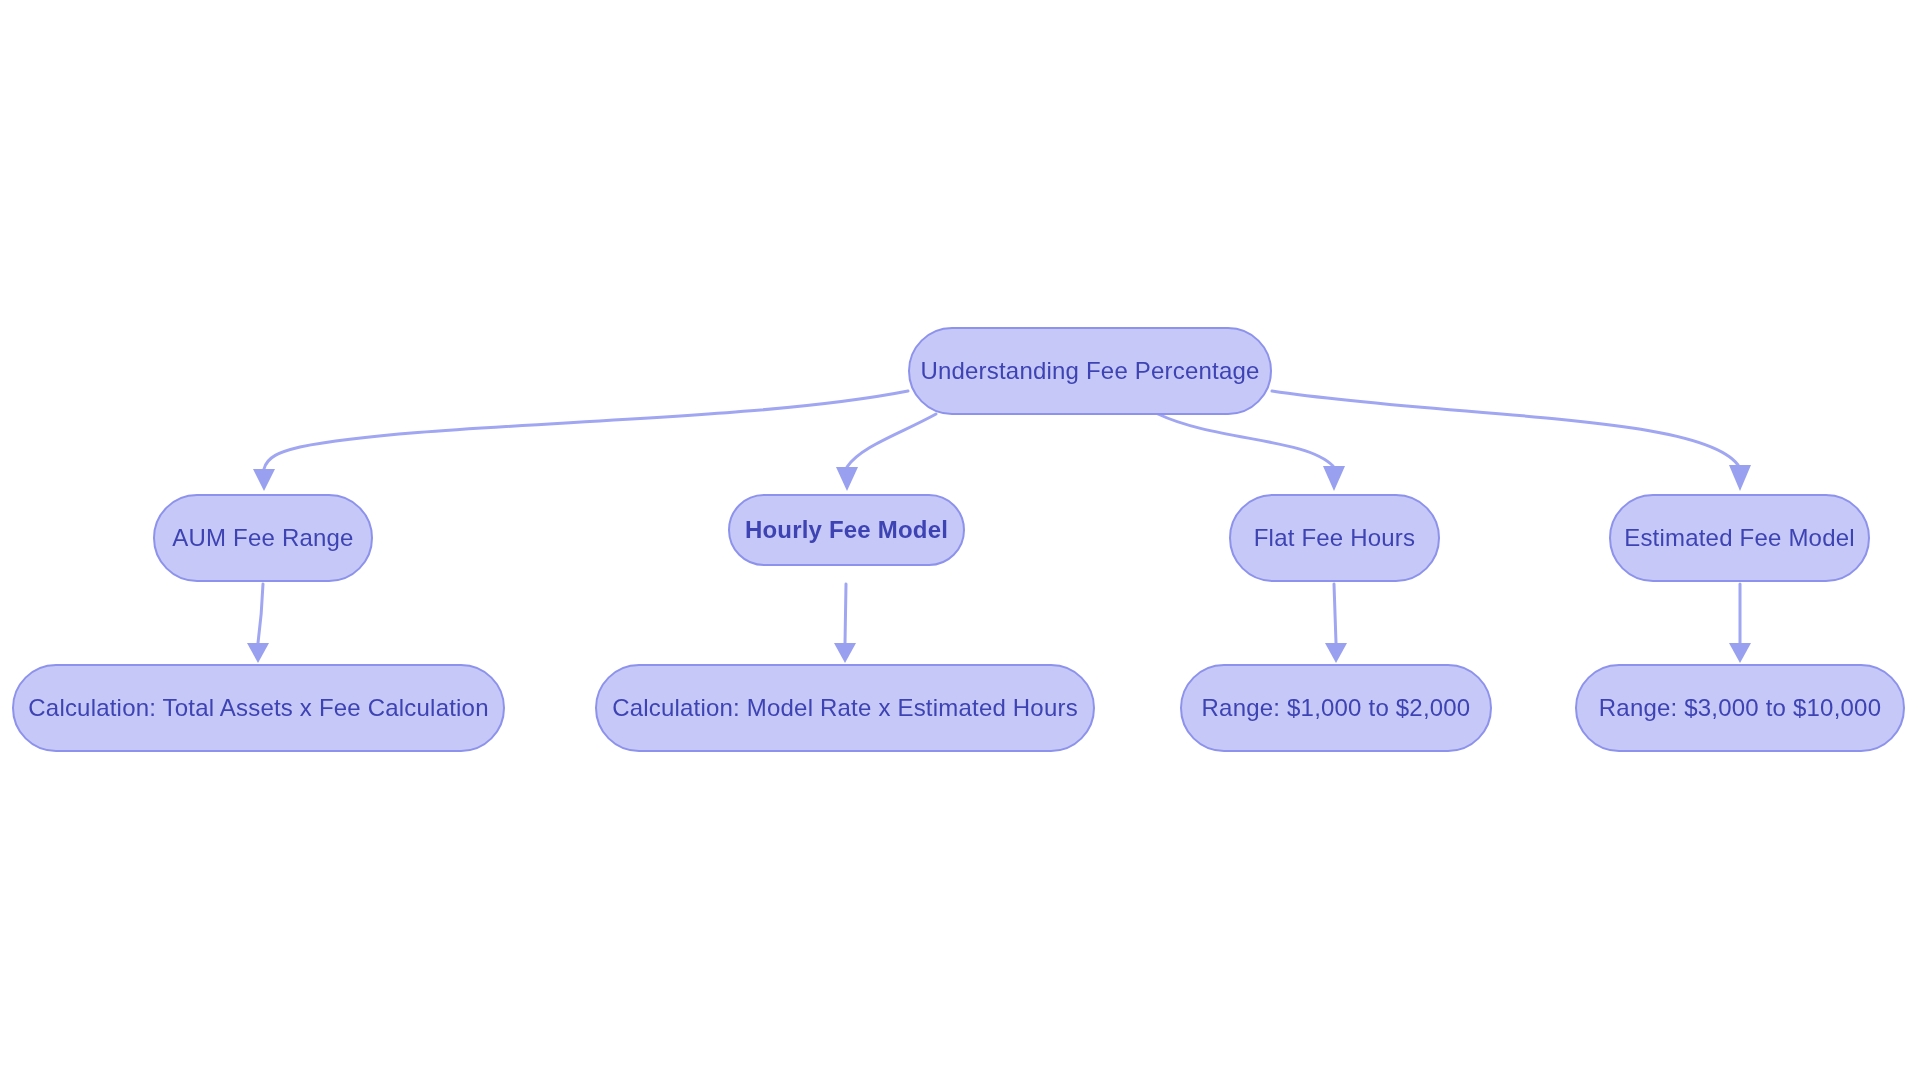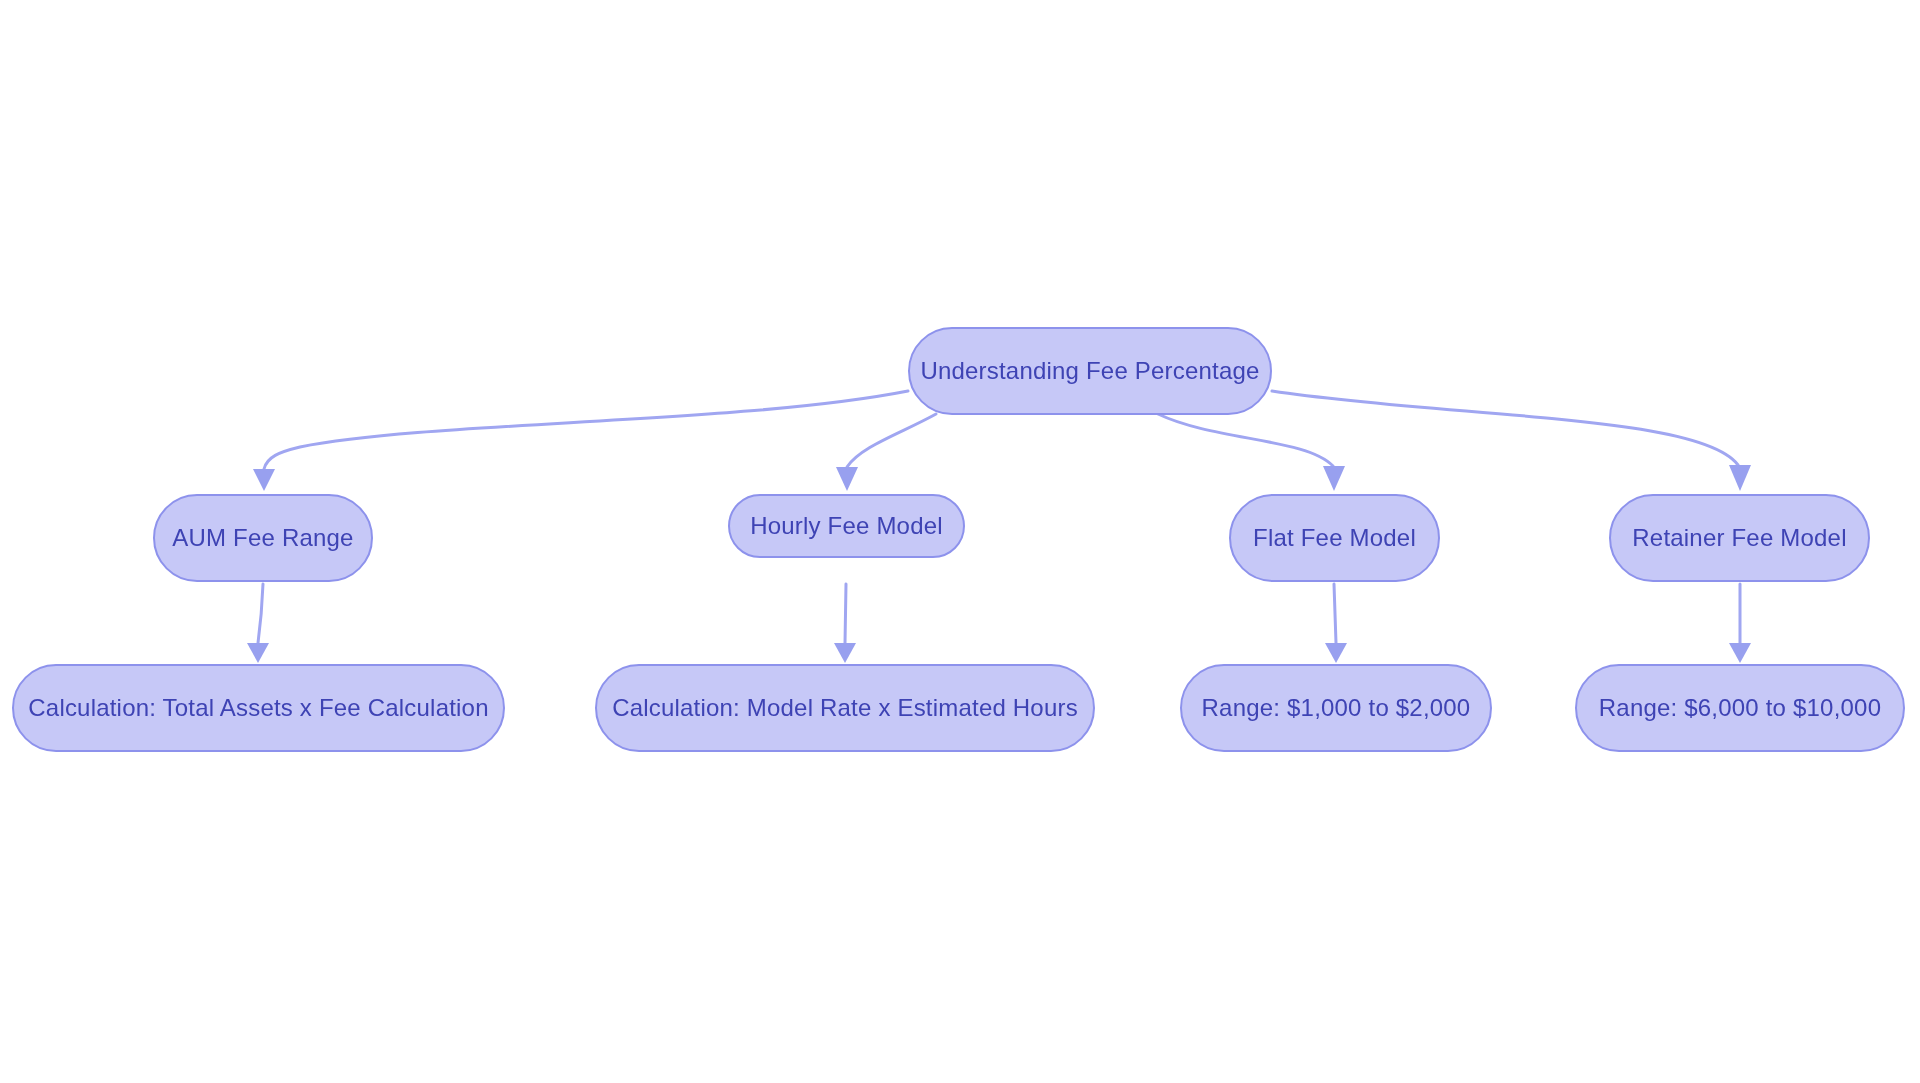--- a/index.html
+++ b/index.html
@@ -86,41 +86,41 @@
   </svg>
 
   <div class="node" style="left:908px; top:327px; width:364px; height:88px;">
     <span>Understanding Fee Percentage</span>
   </div>
 
   <div class="node" style="left:153px; top:494px; width:220px; height:88px;">
     <span>AUM Fee Range</span>
   </div>
 
-  <div class="node" style="left:728px; top:494px; width:237px; height:64px;">
+  <div class="node" style="left:728px; top:494px; width:237px; height:72px;font-weight:bold;">
     <span>Hourly Fee Model</span>
   </div>
 
   <div class="node" style="left:1229px; top:494px; width:211px; height:88px;">
-    <span>Flat Fee Model</span>
+    <span>Flat Fee Hours</span>
   </div>
 
   <div class="node" style="left:1609px; top:494px; width:261px; height:88px;">
-    <span>Retainer Fee Model</span>
+    <span>Estimated Fee Model</span>
   </div>
 
   <div class="node" style="left:12px; top:664px; width:493px; height:88px;">
     <span>Calculation: Total Assets x Fee Calculation</span>
   </div>
 
   <div class="node" style="left:595px; top:664px; width:500px; height:88px;">
     <span>Calculation: Model Rate x Estimated Hours</span>
   </div>
 
   <div class="node" style="left:1180px; top:664px; width:312px; height:88px;">
     <span>Range: $1,000 to $2,000</span>
   </div>
 
   <div class="node" style="left:1575px; top:664px; width:330px; height:88px;">
-    <span>Range: $6,000 to $10,000</span>
+    <span>Range: $3,000 to $10,000</span>
   </div>
 
 </div>
 
 </body></html>

